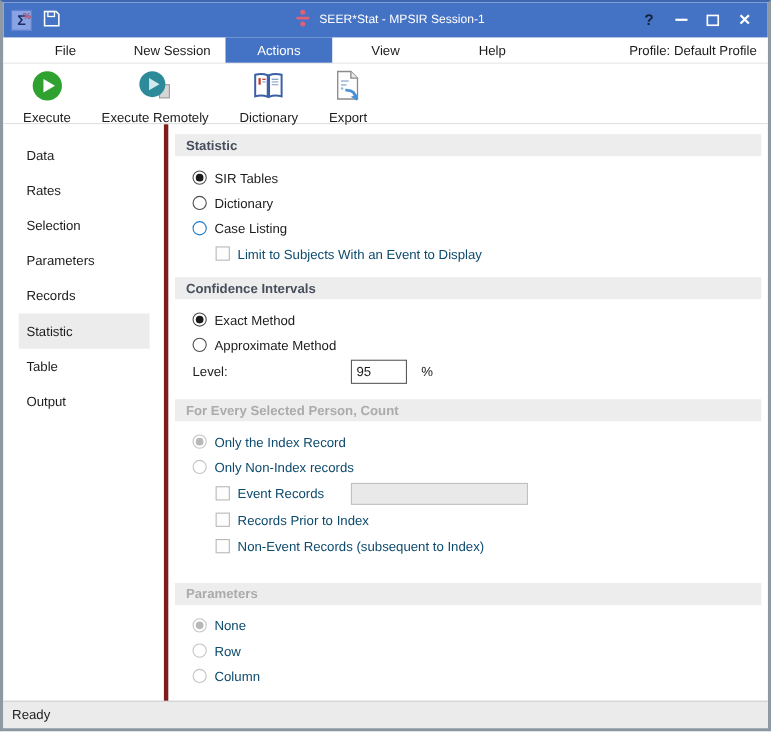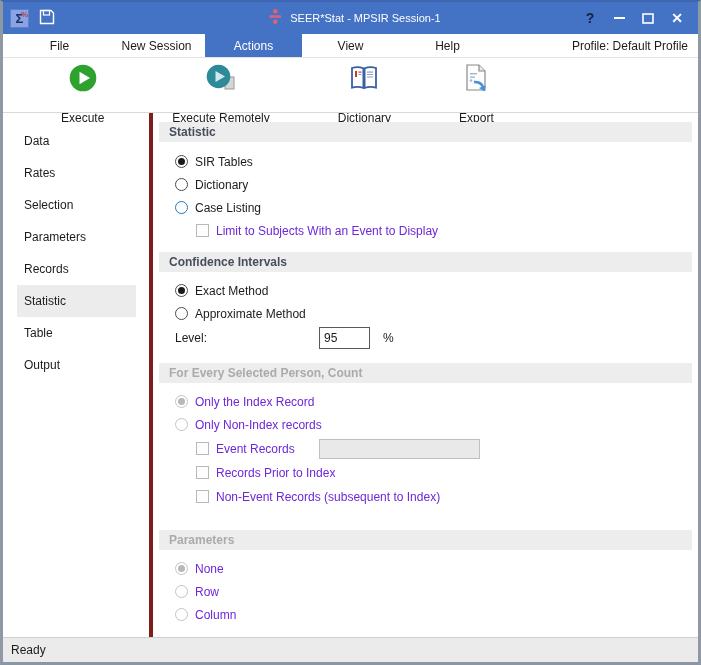--- a/index.html
+++ b/index.html
@@ -42,21 +42,21 @@
   }
   .menu-item{ width:97px; display:flex; align-items:center; justify-content:center; cursor:default; }
   .menu-item.active{ background:#4472c4; color:#fff; }
   .menu-profile{ margin-left:auto; margin-right:10px; display:flex; align-items:center; }
 
   
   .toolbar{
     height:55px; background:#fff; border-bottom:1px solid #d9d9d9;
     display:flex; align-items:flex-start; padding:4px 0 0 12px; gap:16px;
   }
-  .tool-btn{ display:flex; flex-direction:column; align-items:center; gap:18px; padding:0 6px; cursor:default;margin-left:40px; }
+  .tool-btn{ display:flex; flex-direction:column; align-items:center; gap:7px; padding:0 6px; cursor:default; }
   .tool-btn .ticon{ height:31px; display:flex; align-items:center; justify-content:center; }
   .tool-btn .tlabel{ font-size:12px; color:#1c1c1c; }
 
   
   .bodyarea{ height:524px; display:flex; background:#fff; }
   .sidebar{ width:150px; border-right:4px solid #7f1d1d; padding-top:12px; }
   .side-item{ height:32px; margin:0 13px 0 14px; padding-left:7px;
     display:flex; align-items:center; cursor:default; }
   .side-item.active{ background:#ececec; }
   .content{ flex:1; overflow:hidden; }
@@ -80,21 +80,21 @@
   .radio.sel::after{ content:""; position:absolute; left:2px; top:2px; width:7px; height:7px;
     border-radius:50%; background:#1a1a1a; }
   .radio.blue{ border-color:#1e7ac4; }
   .radio.dis{ border-color:#c4c4c4; }
   .radio.dis.sel::after{ background:#b8b8b8; }
 
   .checkbox{ width:13px; height:13px; border:1px solid #b9b9b9; background:#fdfdfd;
     margin-right:7px; flex:none; }
 
   .lbl{ color:#1c1c1c; }
-  .lbl.dis{ color:#6d28d9; }
+  .lbl.dis{ color:#0c4a6e; }
 
   .level-label{ width:144px; }
   .level-input{ width:51px; height:22px; border:1px solid #5a5a5a; background:#fff;
     font-family:"Liberation Sans", sans-serif; font-size:12px; color:#1a1a1a; padding:0 4px; }
   .level-unit{ margin-left:13px; }
 
   .ev-label{ width:103px; }
   .ev-input{ width:161px; height:20px; border:1px solid #c0c0c0; background:#e9e9e9;
     font-family:"Liberation Sans", sans-serif; font-size:12px; padding:0 4px; }
 

